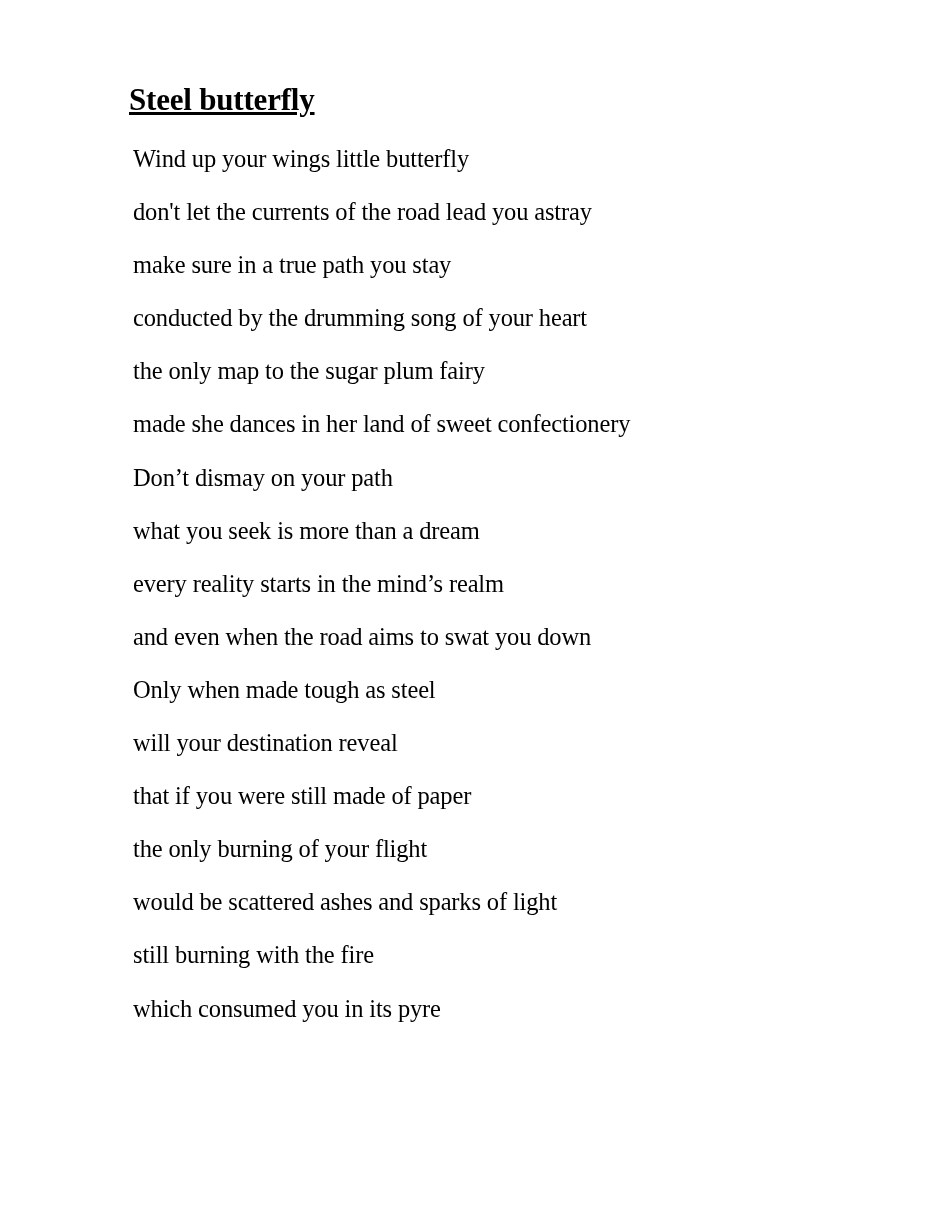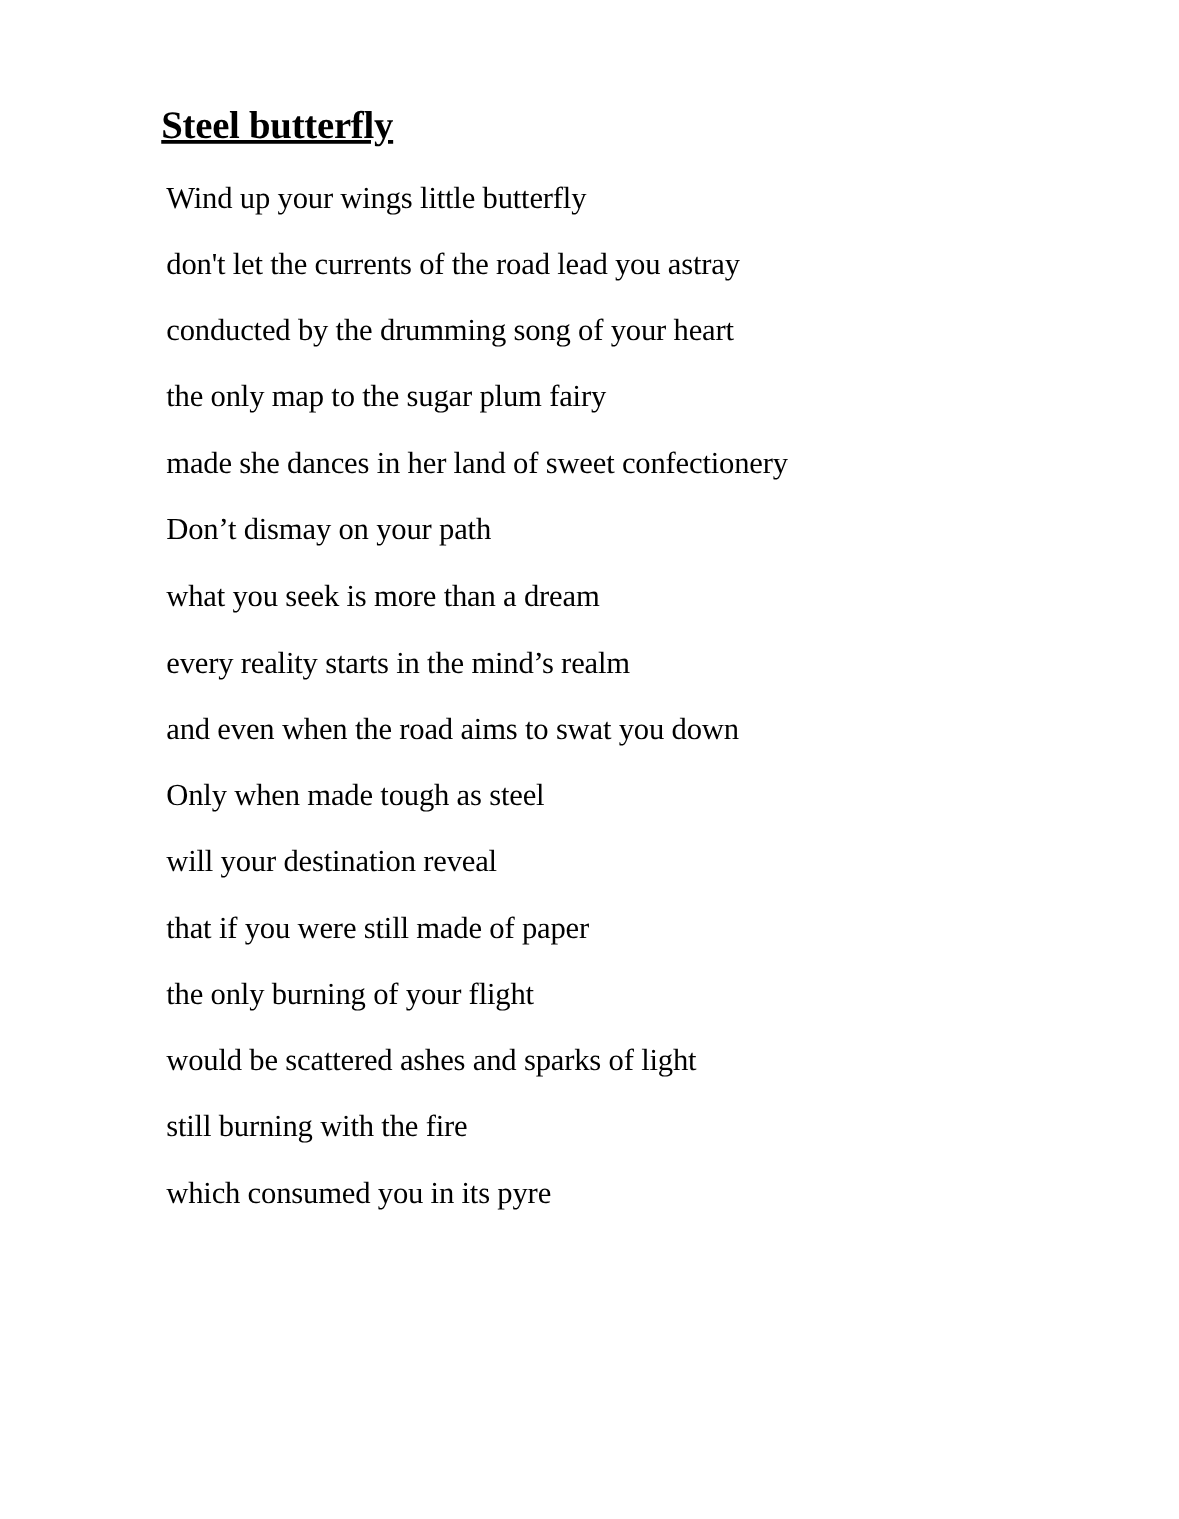--- a/index.html
+++ b/index.html
@@ -50,20 +50,21 @@
     }
   </style>
 </head>
 <body>
 
 <div class="page">
   <h1 class="title">Steel butterfly</h1>
   <ul class="poem">
     <li>Wind up your wings little butterfly</li>
     <li>don't let the currents of the road lead you astray</li>
+    <li>make sure in a true path you stay</li>
     <li>conducted by the drumming song of your heart</li>
     <li>the only map to the sugar plum fairy</li>
     <li>made she dances in her land of sweet confectionery</li>
     <li>Don’t dismay on your path</li>
     <li>what you seek is more than a dream</li>
     <li>every reality starts in the mind’s realm</li>
     <li>and even when the road aims to swat you down</li>
     <li>Only when made tough as steel</li>
     <li>will your destination reveal</li>
     <li>that if you were still made of paper</li>

